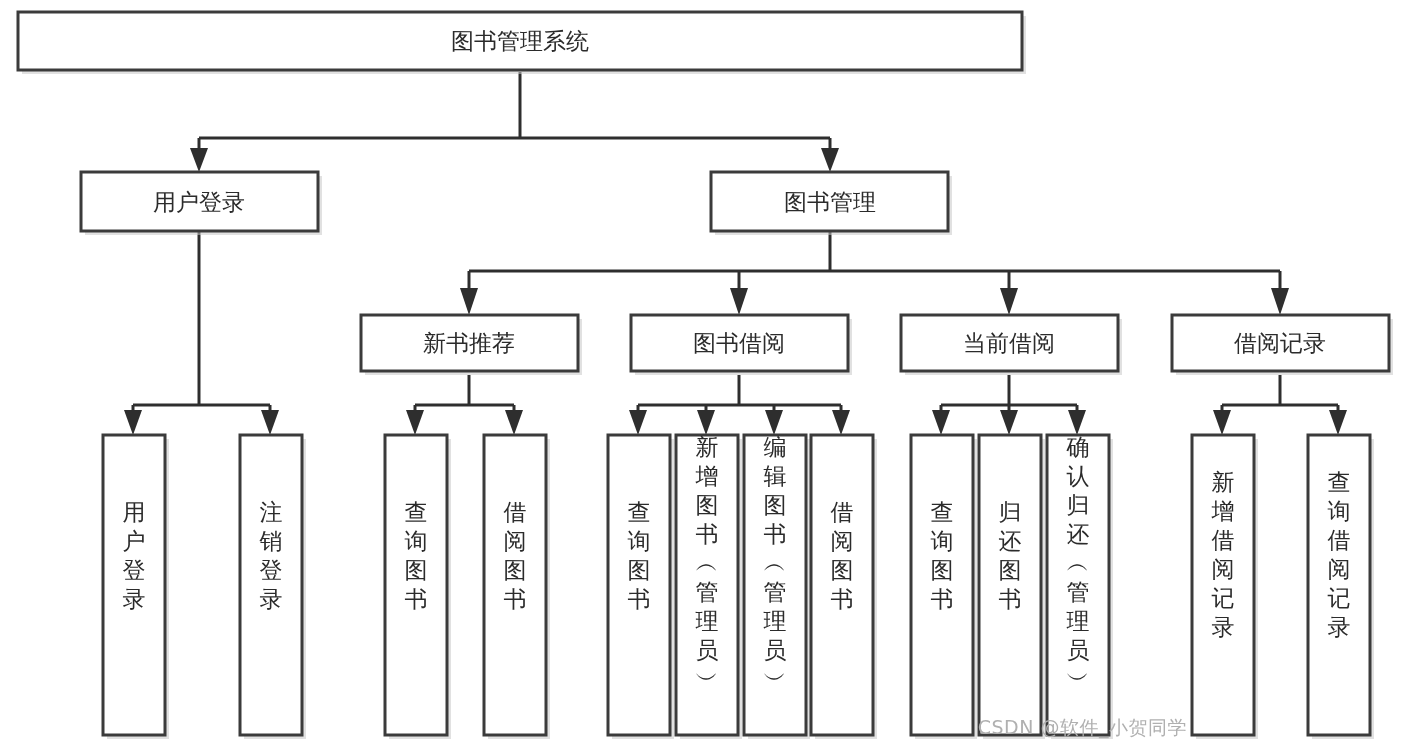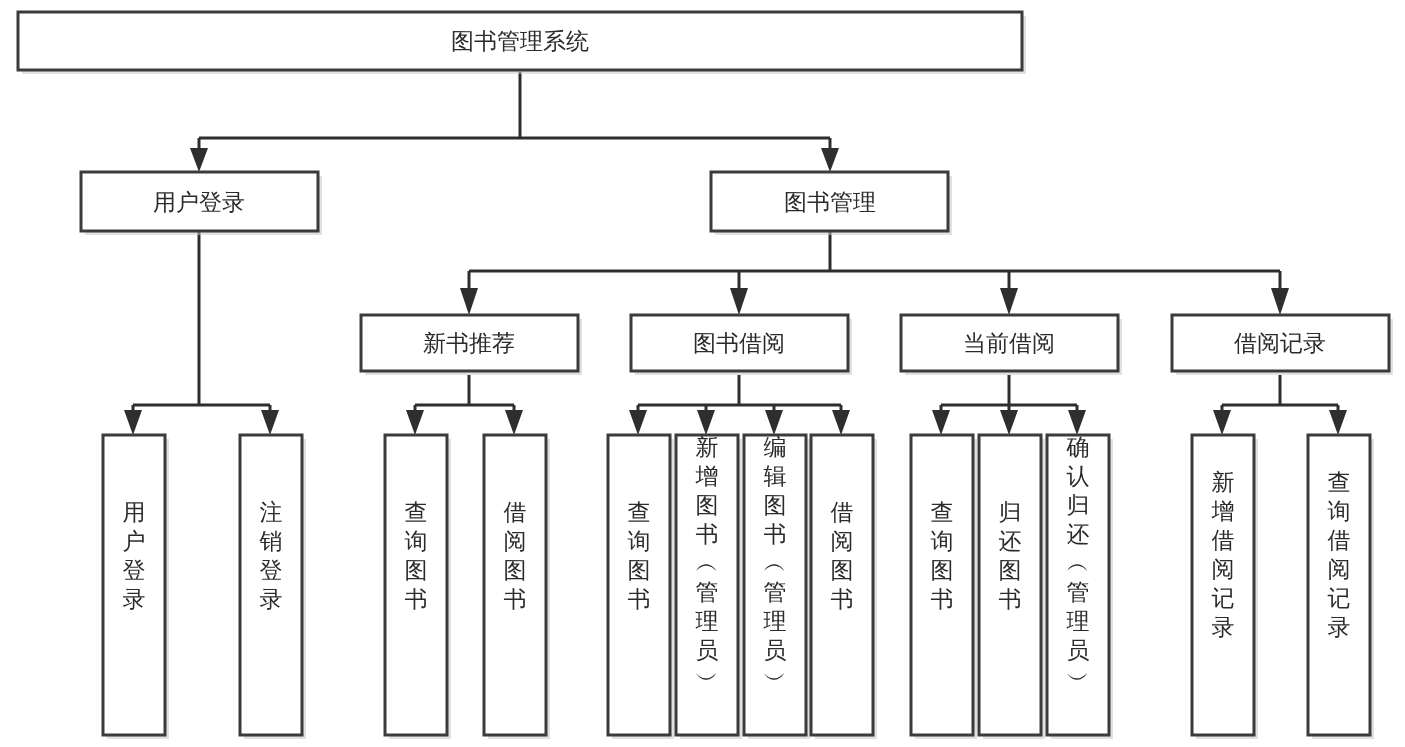--- a/index.html
+++ b/index.html
@@ -255,13 +255,14 @@
     </g>
 
     <g>
       <rect class="node-shadow" x="1312" y="439" width="62" height="300"></rect>
       <rect class="node-box" x="1308" y="435" width="62" height="300"></rect>
       <text class="node-label-v" x="1339" y="490"><tspan x="1339" dy="0">查</tspan><tspan x="1339" dy="29">询</tspan><tspan x="1339" dy="29">借</tspan><tspan x="1339" dy="29">阅</tspan><tspan x="1339" dy="29">记</tspan><tspan x="1339" dy="29">录</tspan></text>
     </g>
 
   </svg>
 
+  <div class="watermark-text">CSDN @软件_小贺同学</div>
 </div>
 
 </body></html>

